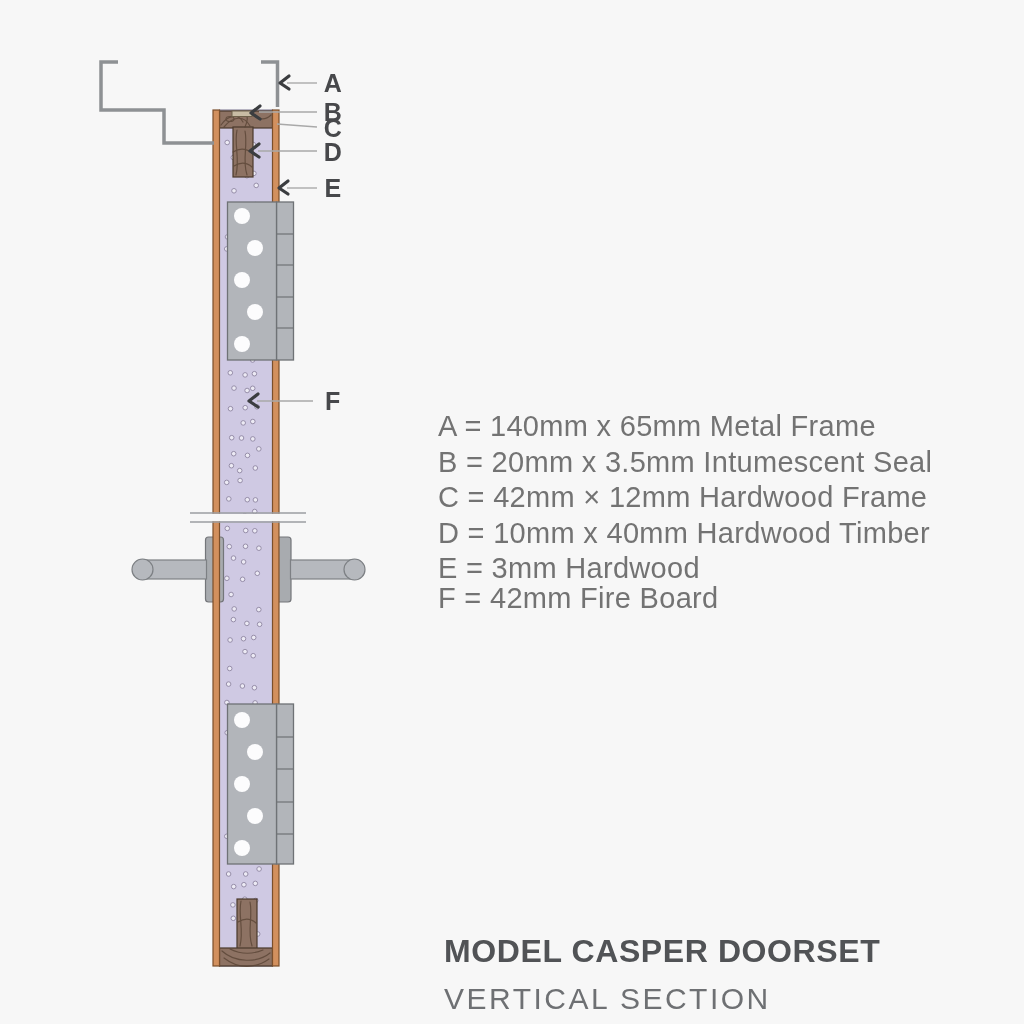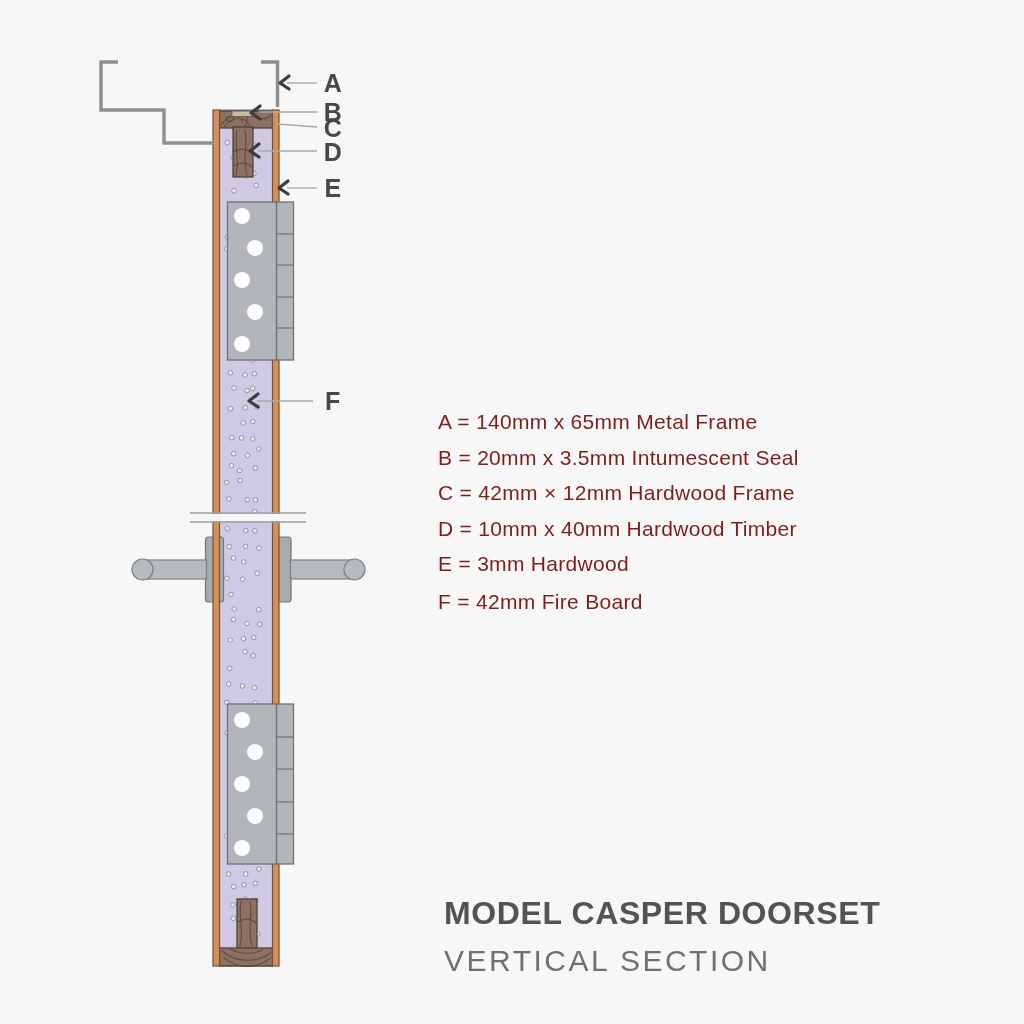--- a/index.html
+++ b/index.html
@@ -1,22 +1,22 @@
 <!DOCTYPE html>
 <html><head>
 <meta charset="utf-8">
 <style>
   html,body{margin:0;padding:0;}
   body{width:1024px;height:1024px;overflow:hidden;font-family:"Liberation Sans",sans-serif;}
   #canvas{position:relative;width:1024px;height:1024px;background:#f7f7f7;}
   #drawing{position:absolute;left:0;top:0;}
   .callout{position:absolute;width:32px;text-align:center;font-weight:800;font-size:25px;color:#47484b;letter-spacing:.5px;}
   .legend{position:absolute;left:438px;top:410px;}
-  .legend-item{position:absolute;left:0;white-space:nowrap;font-size:21px;font-weight:500;color:#7f1d1d;letter-spacing:.3px;}
-  .title-block{position:absolute;left:444px;top:895px;}
+  .legend-item{position:absolute;left:0;white-space:nowrap;font-size:29px;font-weight:500;color:#737373;letter-spacing:.3px;}
+  .title-block{position:absolute;left:444px;top:933px;}
   .title-main{font-weight:800;font-size:32px;color:#515356;letter-spacing:.6px;white-space:nowrap;}
   .title-sub{margin-top:12px;font-weight:400;font-size:30px;color:#6e7073;letter-spacing:2.5px;white-space:nowrap;}
 </style>
 </head>
 <body>
 
 <div id="canvas">
 
   <svg id="drawing" width="1024" height="1024" viewBox="0 0 1024 1024">
 
@@ -264,21 +264,21 @@
   <div class="callout" style="left:317px;top:138px">D</div>
   <div class="callout" style="left:317px;top:174px">E</div>
   <div class="callout" style="left:317px;top:387px">F</div>
 
   <div class="legend">
     <div class="legend-item" style="top:0px">A = 140mm x 65mm Metal Frame</div>
     <div class="legend-item" style="top:36px">B = 20mm x 3.5mm Intumescent Seal</div>
     <div class="legend-item" style="top:71px">C = 42mm × 12mm Hardwood Frame</div>
     <div class="legend-item" style="top:107px">D = 10mm x 40mm Hardwood Timber</div>
     <div class="legend-item" style="top:142px">E = 3mm Hardwood</div>
-    <div class="legend-item" style="top:180px">F = 42mm Fire Board</div>
+    <div class="legend-item" style="top:172px">F = 42mm Fire Board</div>
   </div>
 
   <div class="title-block">
     <div class="title-main">MODEL CASPER DOORSET</div>
     <div class="title-sub">VERTICAL SECTION</div>
   </div>
 
 </div>
 
 </body></html>

